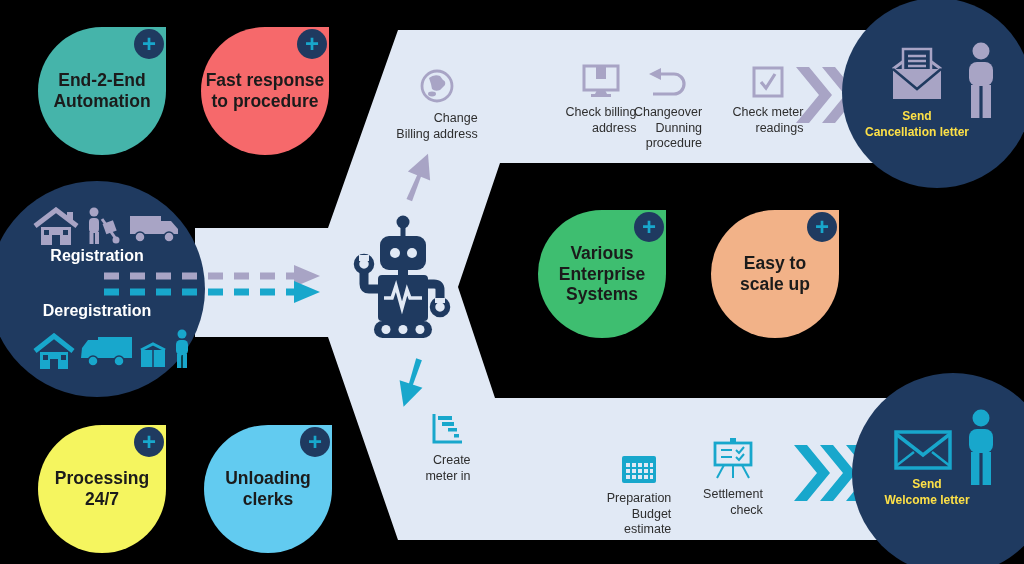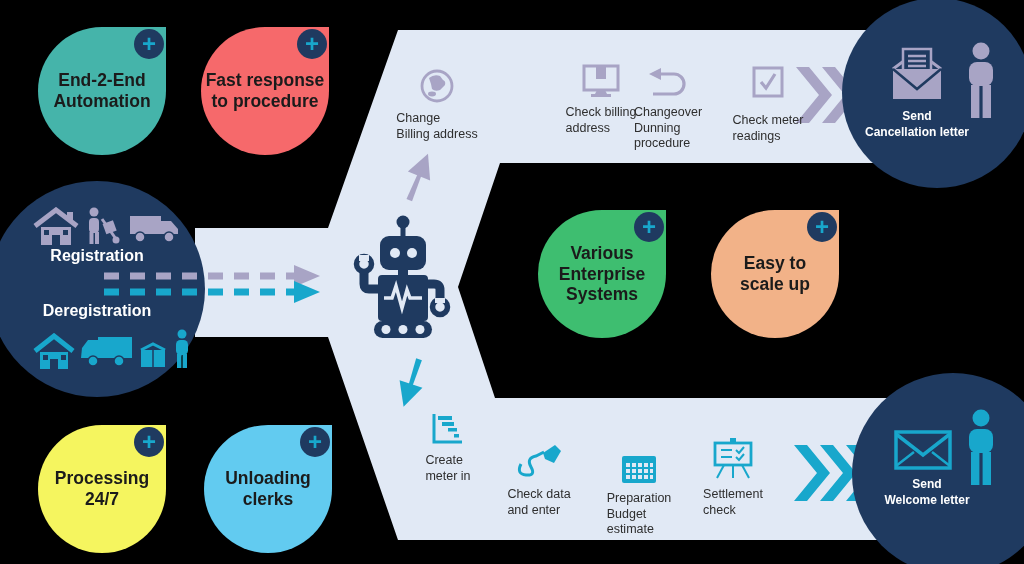--- a/index.html
+++ b/index.html
@@ -21,34 +21,34 @@
   .blob-green{left:538px;top:210px;background:#3EBE70;}
   .blob-orange{left:711px;top:210px;background:#F2B288;}
   .blob-yellow{left:38px;top:425px;background:#F5F55F;}
   .blob-lblue{left:204px;top:425px;background:#62CBF0;}
 
   
   .navy-circle{position:absolute;border-radius:50%;background:#1F3A60;z-index:5;}
   .c-input{left:-11px;top:181px;width:216px;height:216px;}
   .c-cancel{left:842px;top:-2px;width:190px;height:190px;}
   .c-welcome{left:852px;top:373px;width:202px;height:202px;}
-  .navy-circle .white-label{position:absolute;color:#ffffff;font-weight:bold;font-size:12px;
+  .navy-circle .white-label{position:absolute;color:#fde047;font-weight:bold;font-size:12px;
         line-height:1.35;text-align:center;}
   .reg-label{position:absolute;width:100%;text-align:center;color:#fff;font-weight:bold;font-size:16px;}
 
   
   .flow-step{position:absolute;width:104px;display:flex;flex-direction:column;align-items:center;
         z-index:4;}
   .flow-step .icon-box{display:flex;align-items:flex-end;justify-content:center;}
-  .flow-step .step-label{margin-top:7px;font-size:12.5px;color:#2e2e2e;text-align:left;line-height:1.25;}
+  .flow-step .step-label{margin-top:7px;font-size:12.5px;color:#2e2e2e;text-align:right;line-height:1.25;}
   .ts1{left:385px;top:62px;} .ts1 .icon-box{height:42px;}
   .ts2{left:464px;top:56px;} .ts2 .icon-box{height:42px;}
   .ts3{left:549px;top:56px;} .ts3 .icon-box{height:42px;}
   .ts4{left:616px;top:56px;} .ts4 .icon-box{height:42px;}
-  .ts5{left:716px;top:56px;gap:8px;} .ts5 .icon-box{height:42px;}
+  .ts5{left:716px;top:56px;} .ts5 .icon-box{height:42px;}
   .bs1{left:396px;top:410px;} .bs1 .icon-box{height:36px;}
   .bs2{left:487px;top:440px;} .bs2 .icon-box{height:40px;}
   .bs3{left:587px;top:441px;} .bs3 .icon-box{height:43px;}
   .bs4{left:681px;top:438px;} .bs4 .icon-box{height:42px;}
 
   .row-icons{position:absolute;display:flex;align-items:flex-end;} .z4{z-index:4;} .z2{z-index:2;} .z1{z-index:1;} .z7{z-index:7;}
 </style>
 </head>
 <body>
 
@@ -138,30 +138,20 @@
         <g fill="#18A7CC">
             <rect x="7" y="4" width="14" height="4"></rect>
             <rect x="11" y="10" width="12" height="4"></rect>
         <rect x="17" y="16" width="9" height="3.5"></rect>
             <rect x="23" y="22" width="5" height="3.5"></rect>
           </g>
         </svg>
     </div>
     <div class="step-label ml">Create
 meter in</div>
-  </div>
-  <div class="flow-step bs2">
-    <div class="icon-box">
-      <svg width="46" height="36">
-          <path d="M5,20 q-5,10 5,11 q10,1 5,-8 q-5,-9 5,-11 l8,-4" fill="none" stroke="#18A7CC" stroke-width="3"></path>
-        <polygon points="27,9 39,1 45,7 38,19 29,15" fill="#18A7CC"></polygon>
-        </svg>
-    </div>
-    <div class="step-label ml">Check data
-and enter</div>
   </div>
   <div class="flow-step bs3">
     <div class="icon-box">
       <svg width="36" height="29">
           <rect x="1" y="1" width="34" height="27" rx="2" fill="#18A7CC"></rect>
         <g fill="#E1E9F5">
           <rect x="5" y="8" width="4" height="4"></rect>
             <rect x="11" y="8" width="4" height="4"></rect>
             <rect x="17" y="8" width="4" height="4"></rect>
             <rect x="23" y="8" width="4" height="4"></rect>

